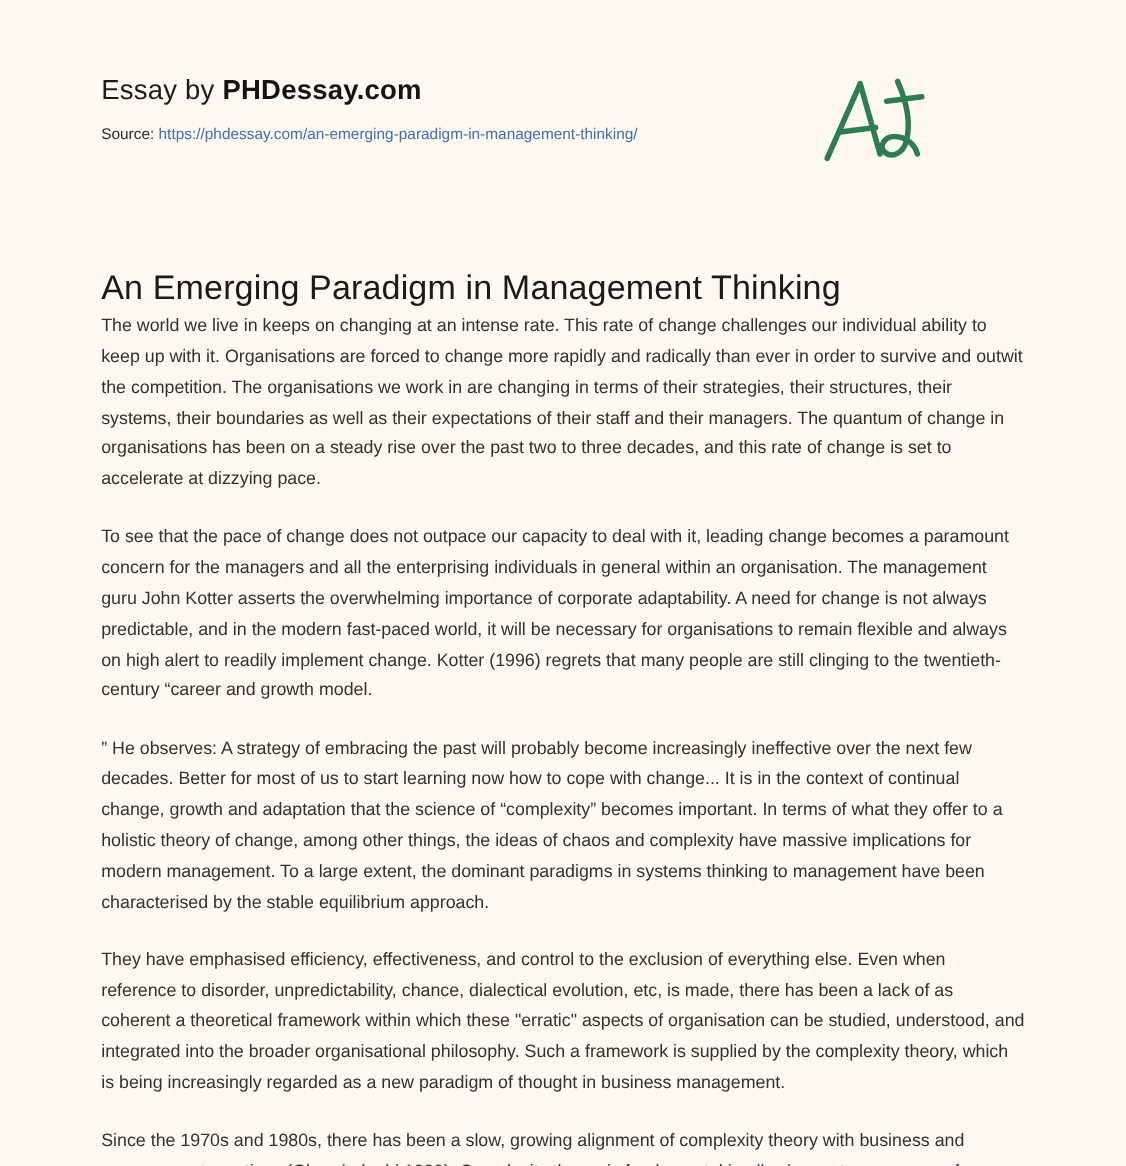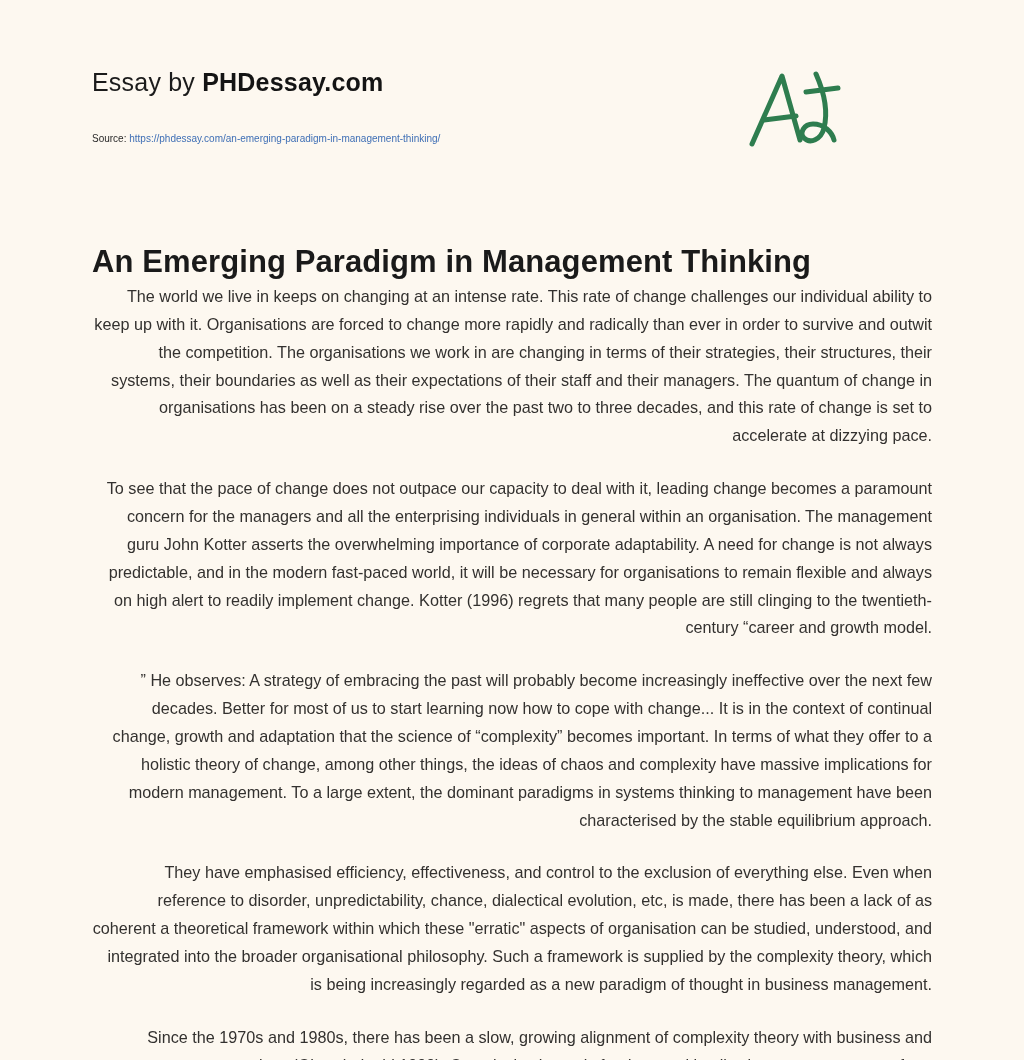--- a/index.html
+++ b/index.html
@@ -28,22 +28,22 @@
     font-size: 25px;
     color: #1b1b1b;
     letter-spacing: 0.2px;
     font-weight: 400;
   }
   .brand-line .brand-strong {
     font-weight: 700;
     color: #141414;
   }
   .source-line {
-    margin-top: 36px;
-    font-size: 10px;
+    margin-top: 16px;
+    font-size: 14px;
     color: #3b3b3b;
   }
   .source-line .src-label {
     color: #2a2a2a;
   }
   .source-line .src-url {
     color: #3f6fb5;
     text-decoration: none;
     word-break: break-all;
   }
@@ -56,35 +56,35 @@
   }
   .logo svg { display: block; }
   .title {
     position: absolute;
     top: 222px;
     left: 92px;
     width: 850px;
     font-size: 31px;
     line-height: 1.25;
     color: #1a1a1a;
-    font-weight: 700;
+    font-weight: 400;
     letter-spacing: 0.1px;
   }
   .body-copy {
     position: absolute;
     top: 283px;
     left: 92px;
     width: 840px;
   }
   .body-copy p {
     margin: 0 0 25px 0;
     font-size: 16.2px;
     line-height: 1.72;
     color: #33312f;
-    text-align: right;
+    text-align: left;
   }
   .body-copy p:last-child { margin-bottom: 0; }
 </style>
 </head>
 <body>
 
 <div class="page">
 
   <div class="header">
     <div class="brand-line"><span>Essay by </span><span class="brand-strong">PHDessay.com</span></div>

